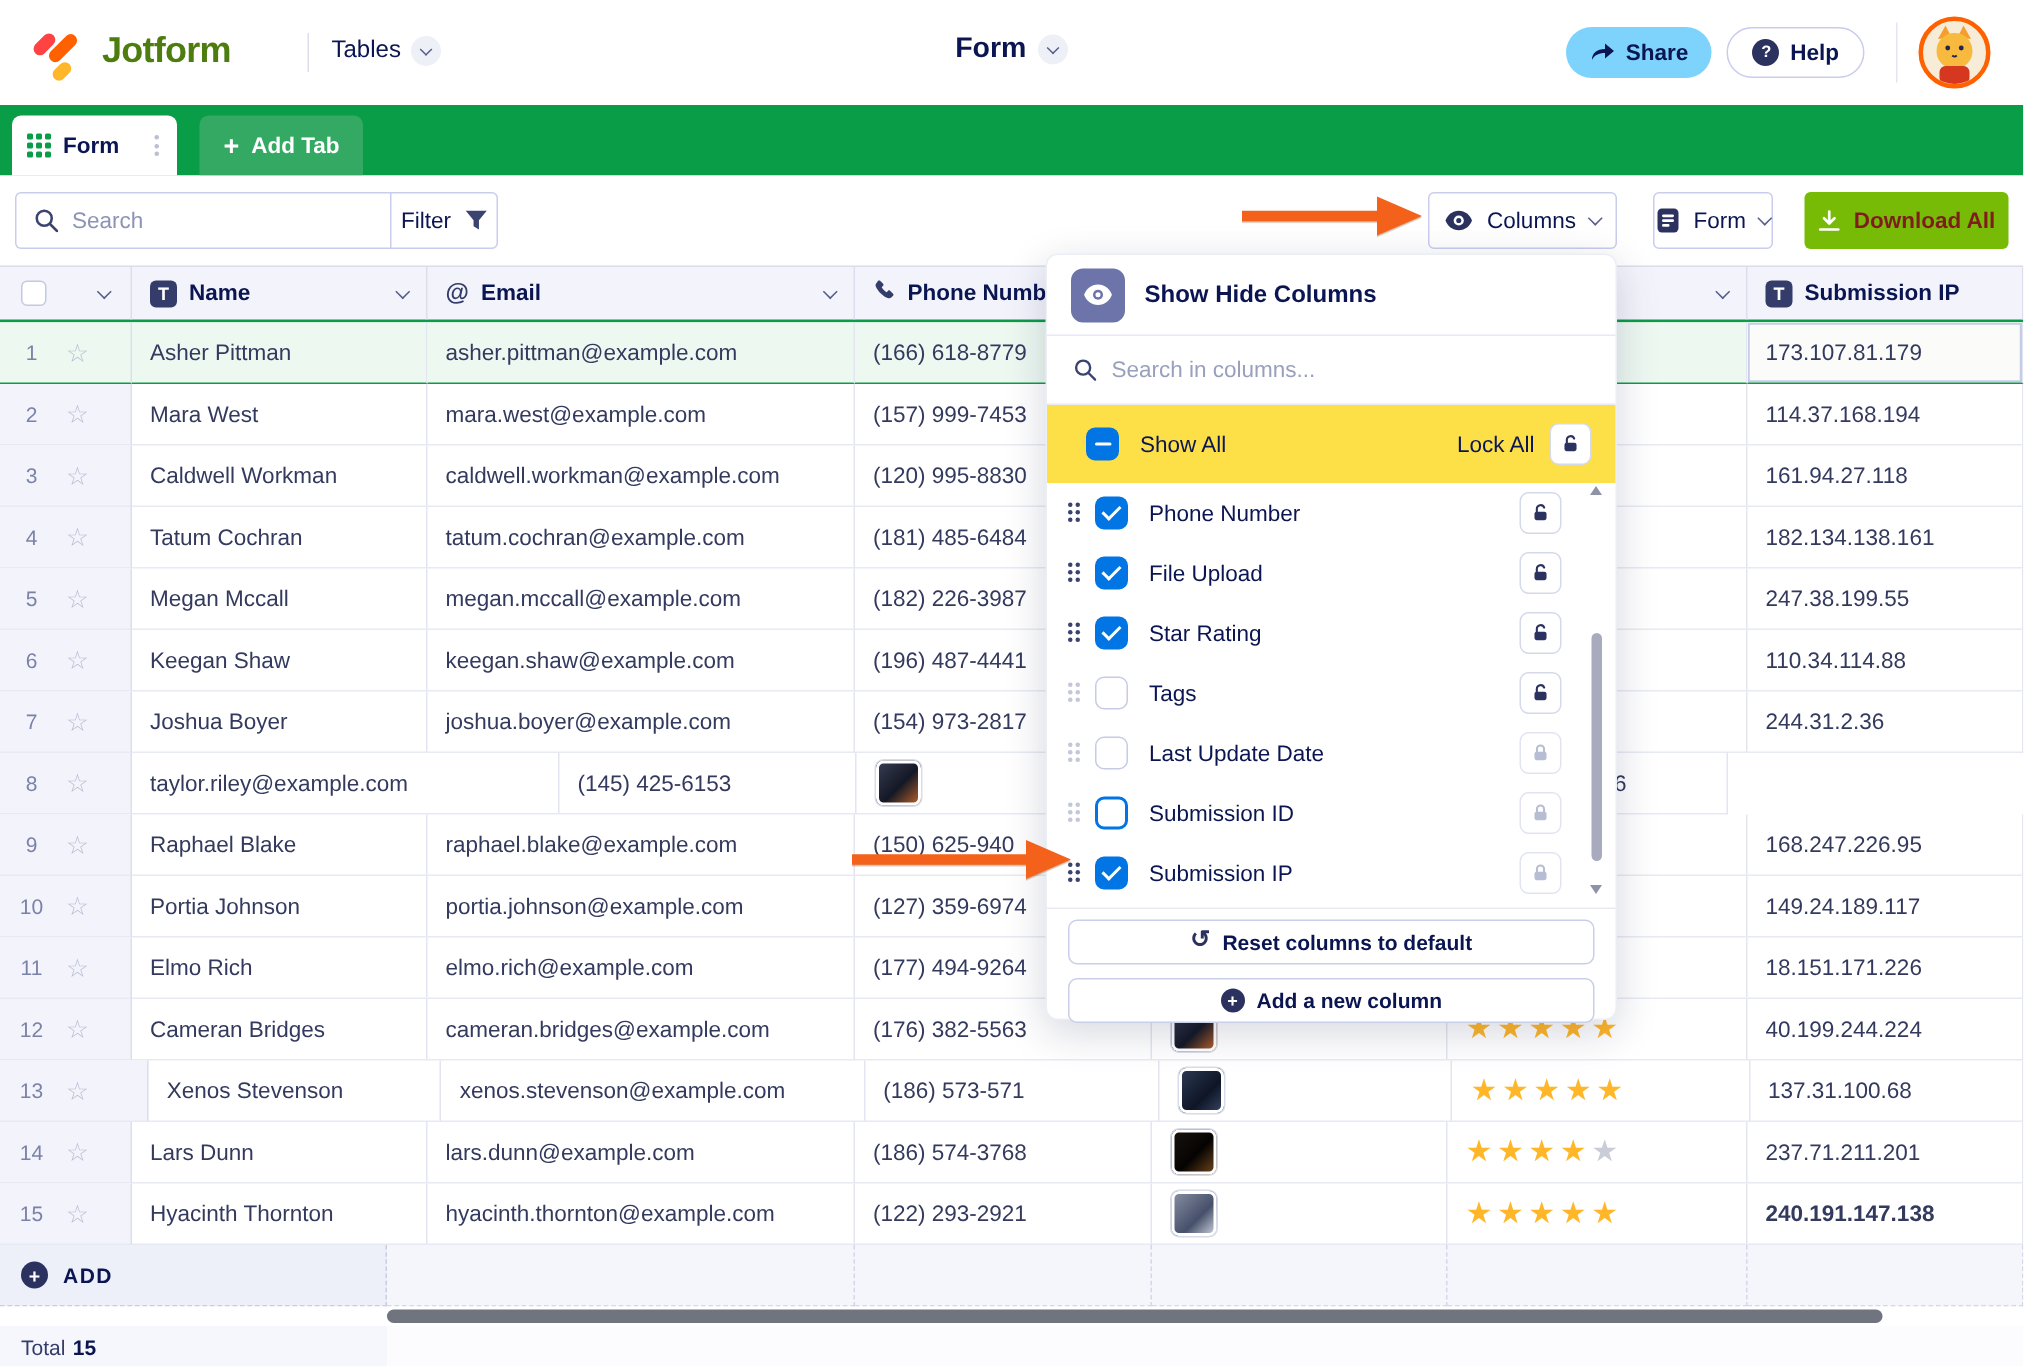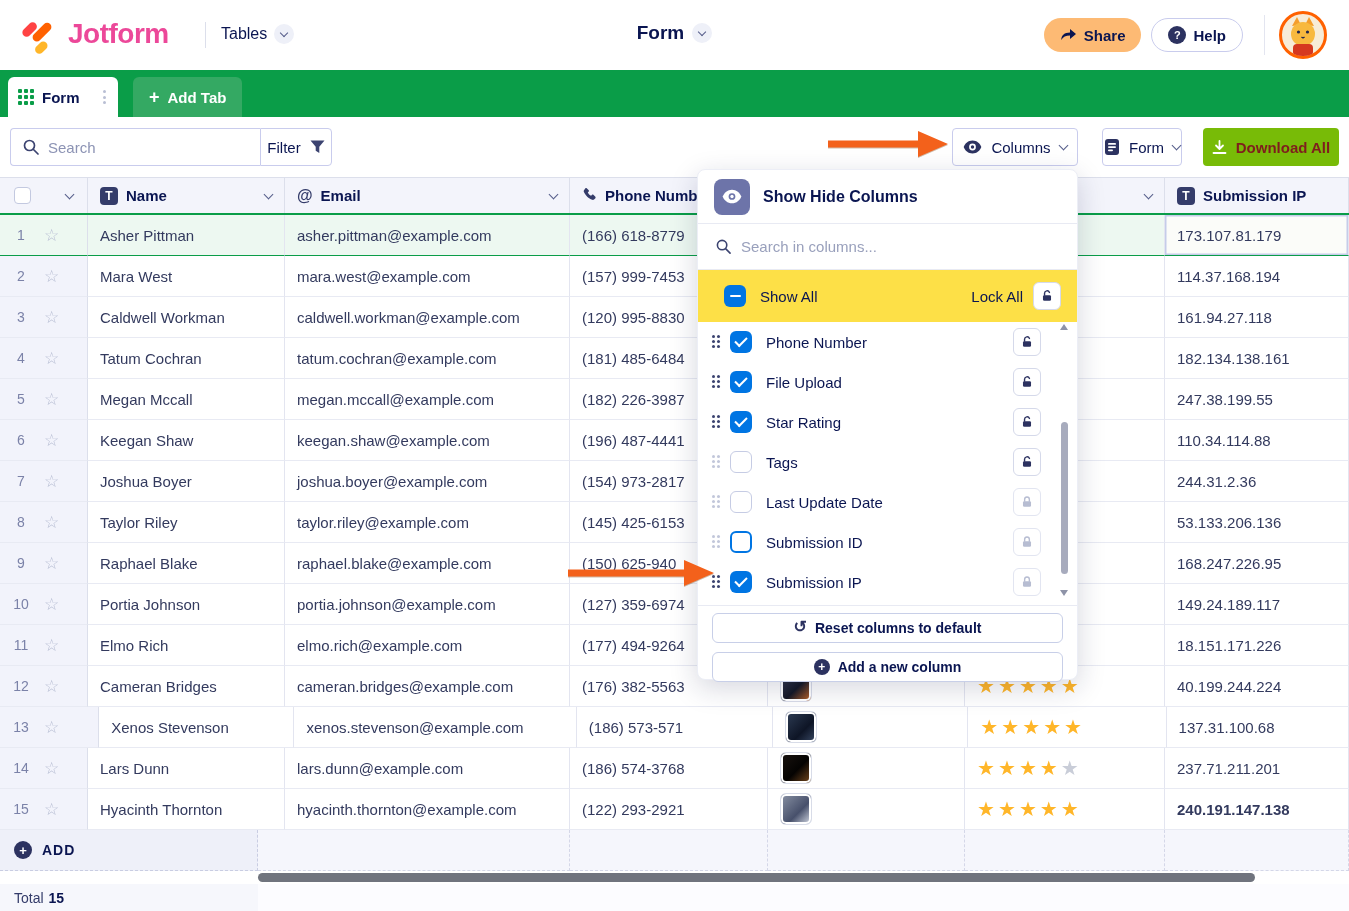--- a/index.html
+++ b/index.html
@@ -3,31 +3,31 @@
 <meta charset="utf-8">
 <style>
   * { margin:0; padding:0; box-sizing:border-box; }
   html,body { background:#fff; }
   body { font-family:"Liberation Sans", sans-serif; color:#0a1551; }
   .app { position:relative; width:1349px; height:911px; overflow:hidden; background:#fff; }
 
   
   .topbar { position:absolute; left:0; top:0; width:1349px; height:70px; background:#fff; }
   .brand { position:absolute; left:20px; top:13px; display:flex; align-items:center; gap:10px; }
-  .wordmark { font-size:28px; font-weight:800; letter-spacing:-0.5px; color:#ec4899; }
+  .wordmark { font-size:24px; font-weight:800; letter-spacing:-0.5px; color:#4d7c0f; }
   .vsep1 { position:absolute; left:205px; top:22px; width:1px; height:26px; background:#dcdfeb; }
   .product { position:absolute; left:221px; top:24px; display:flex; align-items:center; gap:7px; font-size:16px; color:#0a1551; cursor:pointer; }
   .chev { width:7px; height:7px; border-right:1.7px solid #555d8a; border-bottom:1.7px solid #555d8a; transform:rotate(45deg); margin-top:-3px; }
   .chevcirc { width:20px; height:20px; border-radius:50%; background:#eef0f8; display:flex; align-items:center; justify-content:center; }
   .chevcirc .chev { width:6px; height:6px; margin-top:-2px; }
   .pagetitle { position:absolute; left:0; right:0; top:22px; display:flex; justify-content:center; align-items:center; gap:8px; }
   .pagetitle .t { font-size:19px; font-weight:bold; color:#0a1551; }
   .topactions { position:absolute; right:106px; top:18px; display:flex; gap:10px; }
   .pill { height:34px; border-radius:17px; display:flex; align-items:center; gap:7px; padding:0 16px; font-size:15px; font-weight:bold; color:#0a1551; cursor:pointer; }
-  .pill.share { background:#fdba74; }
+  .pill.share { background:#7dd3fc; }
   .pill.help { background:#fff; border:1px solid #c9cced; }
   .qmark { width:18px; height:18px; border-radius:50%; background:#2c3260; color:#fff; font-size:11px; font-weight:bold; display:flex; align-items:center; justify-content:center; }
   .vsep2 { position:absolute; right:84px; top:15px; width:1px; height:40px; background:#e3e5f0; }
   .avatar { position:absolute; right:22px; top:11px; width:48px; height:48px; border-radius:50%; border:3px solid #ff6100; background:#f7ecd8; overflow:hidden; cursor:pointer; }
 
   
   .tabbar { position:absolute; left:0; top:70px; width:1349px; height:47px; background:#0a9d48; }
   .tab-active { position:absolute; left:8px; top:7px; width:110px; height:40px; background:#fff; border-radius:6px 6px 0 0; display:flex; align-items:center; padding:0 10px; gap:8px; cursor:pointer; }
   .tab-active .lbl { font-size:15px; font-weight:bold; color:#0a1551; }
   .gridicon { width:16px; height:16px; display:grid; grid-template-columns:repeat(3,1fr); grid-template-rows:repeat(3,1fr); gap:1.5px; }
@@ -442,21 +442,20 @@
             <i>★</i>
           </span>
         </div>
         <div class="td" style="width: 184px;">244.31.2.36</div>
       </div>
       <div class="trow">
         <div class="td numcell" style="width: 88px;">
           <span class="rownum">8</span>
           <span class="fav">☆</span>
         </div>
-        <div class="td" style="width: 197px;">Taylor Riley</div>
         <div class="td" style="width: 285px;">taylor.riley@example.com</div>
         <div class="td" style="width: 198px;">(145) 425-6153</div>
         <div class="td" style="width: 197px;">
           <span class="thumb thumb-3"></span>
         </div>
         <div class="td" style="width: 200px;">
           <span class="stars">
             <i class="on">★</i>
             <i class="on">★</i>
             <i class="on">★</i>

